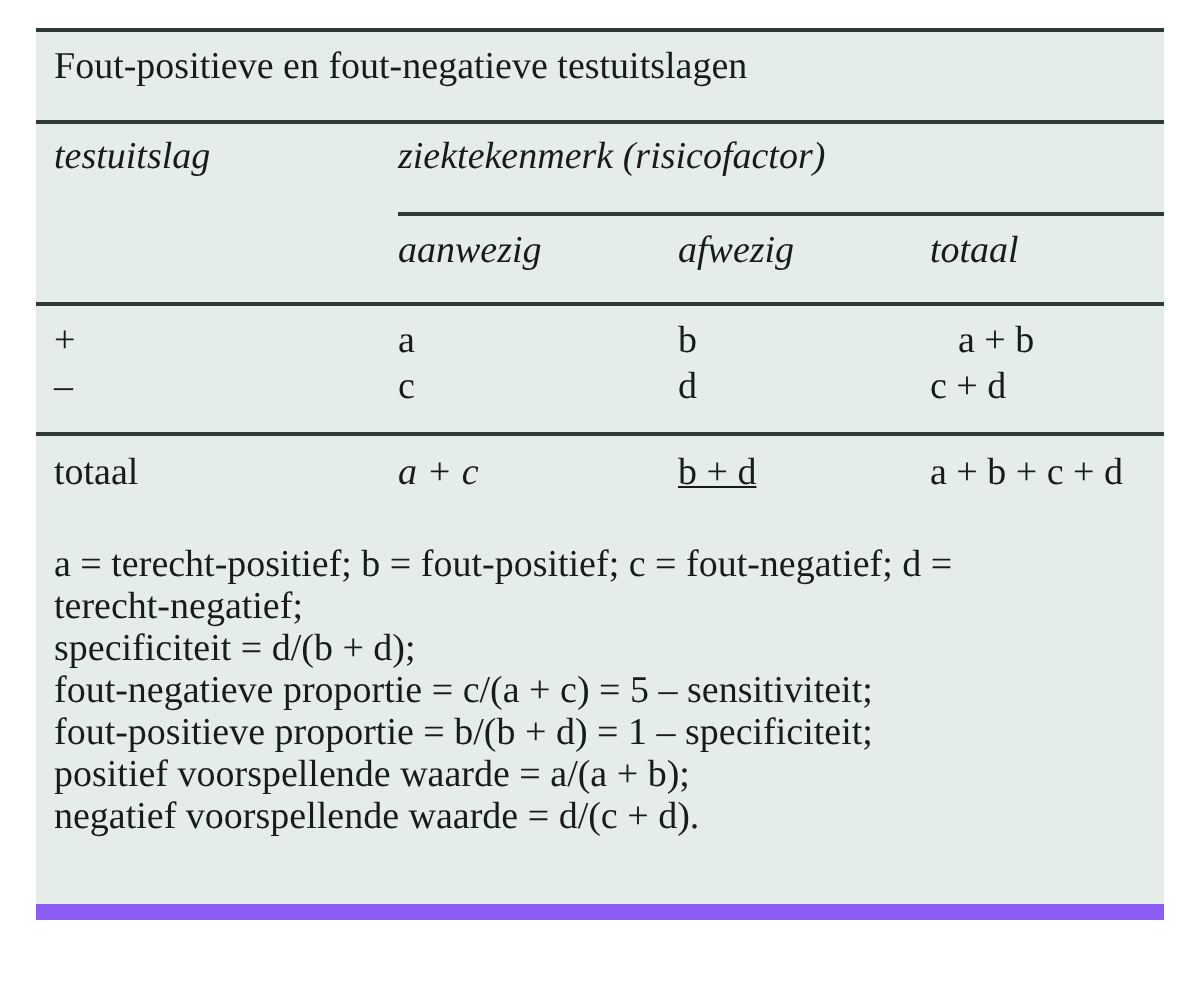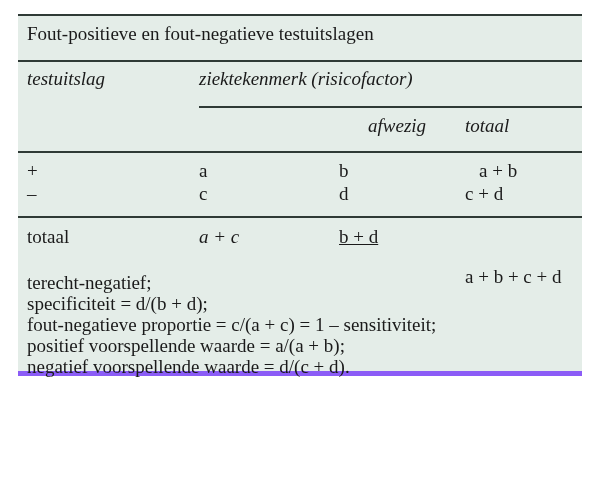--- a/index.html
+++ b/index.html
@@ -13,24 +13,24 @@
       position: relative;
       overflow: hidden;
       font-family: "Liberation Serif", "DejaVu Serif", serif;
       color: #1a1a1a;
     }
     .panel {
       position: absolute;
       left: 18px;
       top: 14px;
       width: 564px;
-      height: 362px;
+      height: 446px;
       background: #e4ede8;
       border-top: 2px solid #2f3a36;
-      border-bottom: 5px solid #8b5cf6;
+      border-bottom: 8px solid #8b5cf6;
       box-sizing: border-box;
     }
     .rule {
       position: absolute;
       height: 2px;
       background: #2f3a36;
     }
     .txt {
       position: absolute;
       font-size: 19px;
@@ -62,21 +62,22 @@
 <div class="panel">
   <div class="title">Fout-positieve en fout-negatieve testuitslagen</div>
 
   <div class="rule" style="left:0; top:44px; width:564px;"></div>
 
   <div class="txt it" style="left:181px; top:52px;">ziektekenmerk (risicofactor)</div>
   <div class="txt it" style="left:9px; top:52px;">testuitslag</div>
 
   <div class="rule" style="left:181px; top:90px; width:383px;"></div>
 
-  <div class="txt it" style="left:321px; top:99px;margin-left:29px;">afwezig</div>
+  <div class="txt it" style="left:181px; top:99px;">aanwezig</div>
+  <div class="txt it" style="left:321px; top:99px;">afwezig</div>
   <div class="txt it" style="left:447px; top:99px;">totaal</div>
 
   <div class="rule" style="left:0; top:135px; width:564px;"></div>
 
   <div>
     <div class="txt" style="left:9px; top:144px;">+</div>
     <div class="txt" style="left:181px; top:144px;">a</div>
     <div class="txt" style="left:321px; top:144px;">b</div>
     <div class="txt" style="left:447px; top:144px;margin-left:14px;">a + b</div>
   </div>
@@ -86,23 +87,25 @@
     <div class="txt" style="left:321px; top:167px;">d</div>
     <div class="txt" style="left:447px; top:167px;">c + d</div>
   </div>
 
   <div class="rule" style="left:0; top:200px; width:564px;"></div>
 
   <div>
     <div class="txt" style="left:9px; top:210px;">totaal</div>
     <div class="txt" style="left:181px; top:210px;font-style:italic;">a + c</div>
     <div class="txt" style="left:321px; top:210px;text-decoration:underline;">b + d</div>
-    <div class="txt" style="left:447px; top:210px;margin-top:40px;">a + b + c + d</div>
+    <div class="txt" style="left:447px; top:210px;">a + b + c + d</div>
   </div>
 
   <div class="footnotes">
+    <div>a = terecht-positief; b = fout-positief; c = fout-negatief; d =</div>
     <div>terecht-negatief;</div>
     <div>specificiteit = d/(b + d);</div>
-    <div>fout-negatieve proportie = c/(a + c) = 1 – sensitiviteit;</div>
+    <div>fout-negatieve proportie = c/(a + c) = 5 – sensitiviteit;</div>
+    <div>fout-positieve proportie = b/(b + d) = 1 – specificiteit;</div>
     <div>positief voorspellende waarde = a/(a + b);</div>
     <div>negatief voorspellende waarde = d/(c + d).</div>
   </div>
 </div>
 
 </body></html>

